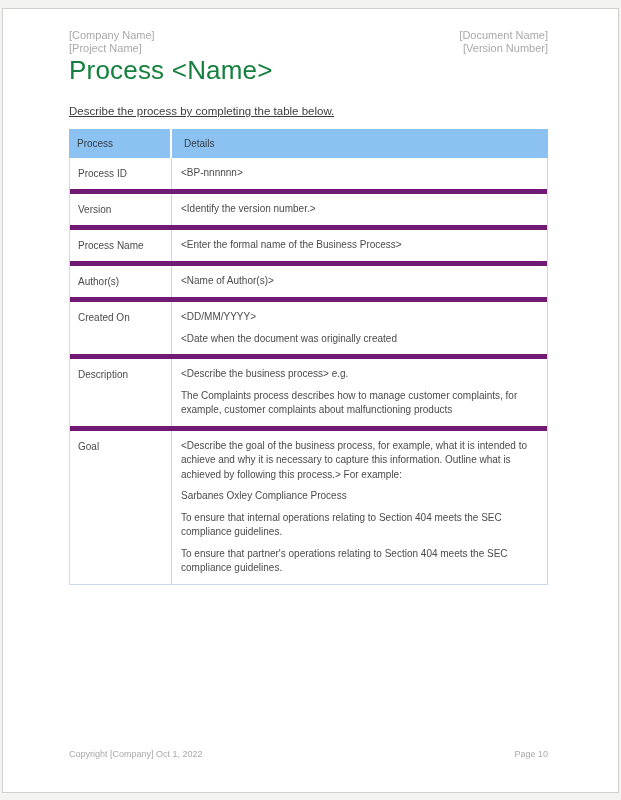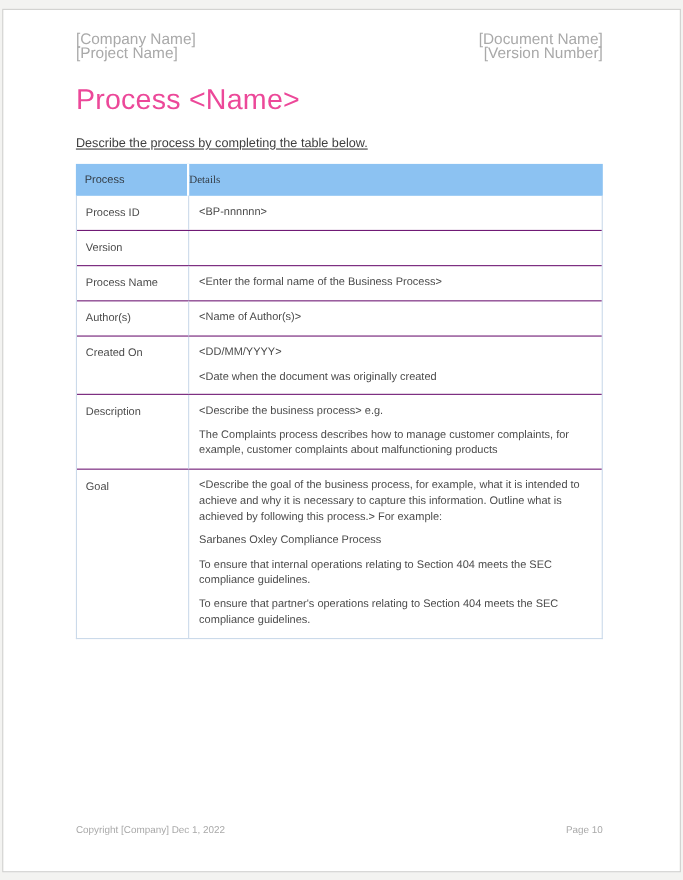--- a/index.html
+++ b/index.html
@@ -18,31 +18,30 @@
   }
   .content {
     position: absolute;
     left: 66px; top: 0;
     width: 479px;
   }
   .doc-header {
     display: flex;
     justify-content: space-between;
     margin-top: 20px;
-    font-size: 14px;
+    font-size: 11px;
     line-height: 13px;
     color: #a9a9a9;
   }
   .doc-header .hdr-right { text-align: right; }
   .doc-title {
-    margin-top: 20px;
     font-size: 26px;
     font-weight: 400;
     letter-spacing: 0.2px;
-    color: #ec4899;
+    color: #15803d;
   }
   .intro {
     margin-top: 19px;
     font-size: 11.5px;
     color: #3e3e3e;
     text-decoration: underline;
   }
   .ptable {
     margin-top: 12px;
     width: 479px;
@@ -54,30 +53,29 @@
     background: #8cc2f2;
     color: #333c45;
   }
   .thead .c1 {
     width: 103px;
     padding: 9px 8px;
     border-right: 2px solid #ffffff;
   }
   .thead .c2 {
     flex: 1;
-    padding: 9px 0;
-    font-family: Liberation Serif, serif;
+    padding: 9px 12px;
   }
   .tbody {
     border: 1px solid #cbdaea;
     border-top: none;
   }
   .trow {
     display: flex;
-    border-bottom: 1px solid #701a75;
+    border-bottom: 5px solid #701a75;
   }
   .trow:last-child { border-bottom: none; justify-content: flex-end; }
   .trow .c1 {
     width: 102px;
     padding: 8px 8px;
     border-right: 1px solid #cbdaea;
     line-height: 15px;
   }
   .trow .c2 {
     flex: 1;
@@ -125,20 +123,23 @@
       </div>
       <div class="tbody">
           <div class="trow">
             <div class="c1">Process ID</div>
             <div class="c2">
               <p>&lt;BP-nnnnnn&gt;</p>
             </div>
           </div>
           <div class="trow">
             <div class="c1">Version</div>
+            <div class="c2">
+              <p>&lt;Identify the version number.&gt;</p>
+            </div>
           </div>
           <div class="trow">
             <div class="c1">Process Name</div>
             <div class="c2">
               <p>&lt;Enter the formal name of the Business Process&gt;</p>
             </div>
           </div>
           <div class="trow">
             <div class="c1">Author(s)</div>
             <div class="c2">
@@ -167,16 +168,16 @@
               <p>To ensure that internal operations relating to Section 404 meets the SEC compliance guidelines.</p>
               <p>To ensure that partner's operations relating to Section 404 meets the SEC compliance guidelines.</p>
             </div>
           </div>
         </div>
     </div>
 
   </div>
 
   <div class="doc-footer">
-    <div>Copyright [Company] Dec 1, 2022</div>
+    <div>Copyright [Company] Oct 1, 2022</div>
     <div>Page 10</div>
   </div>
 </div>
 
 </body></html>

